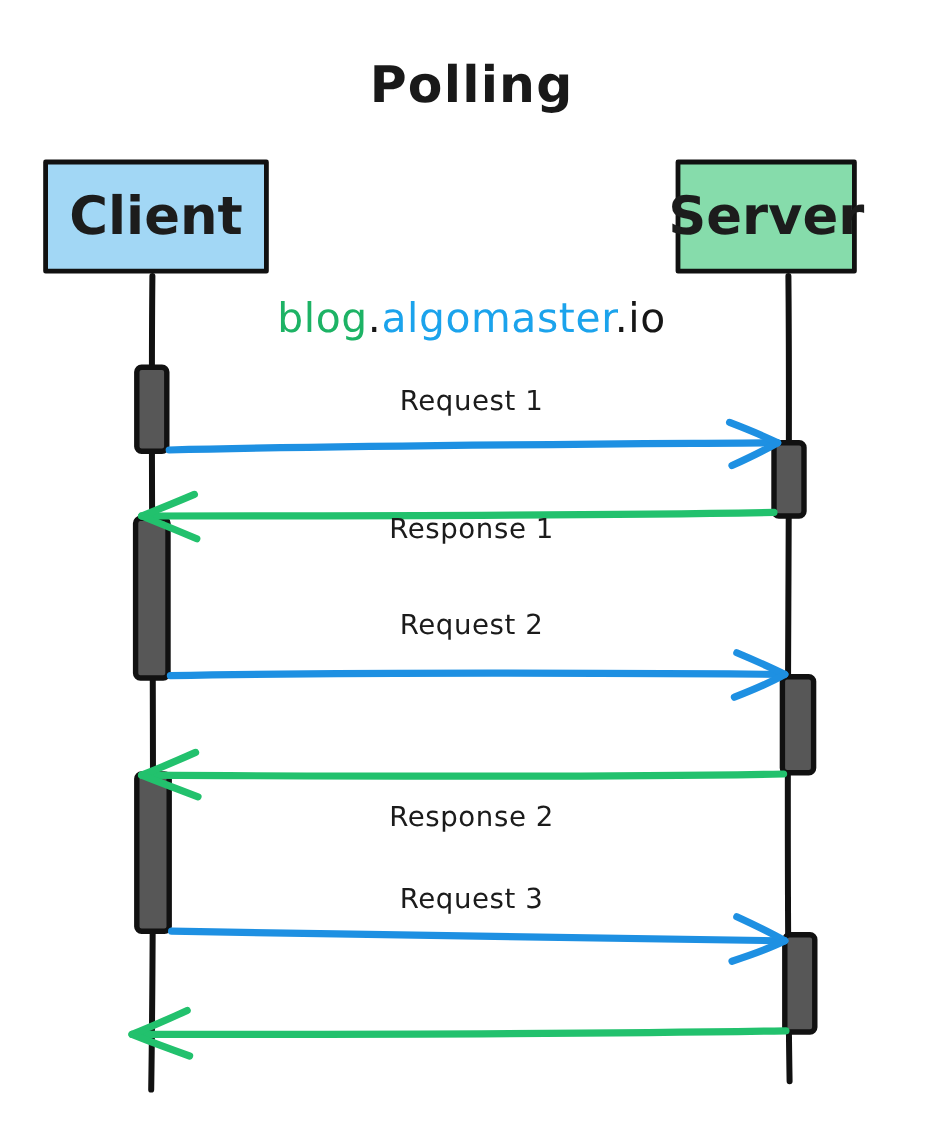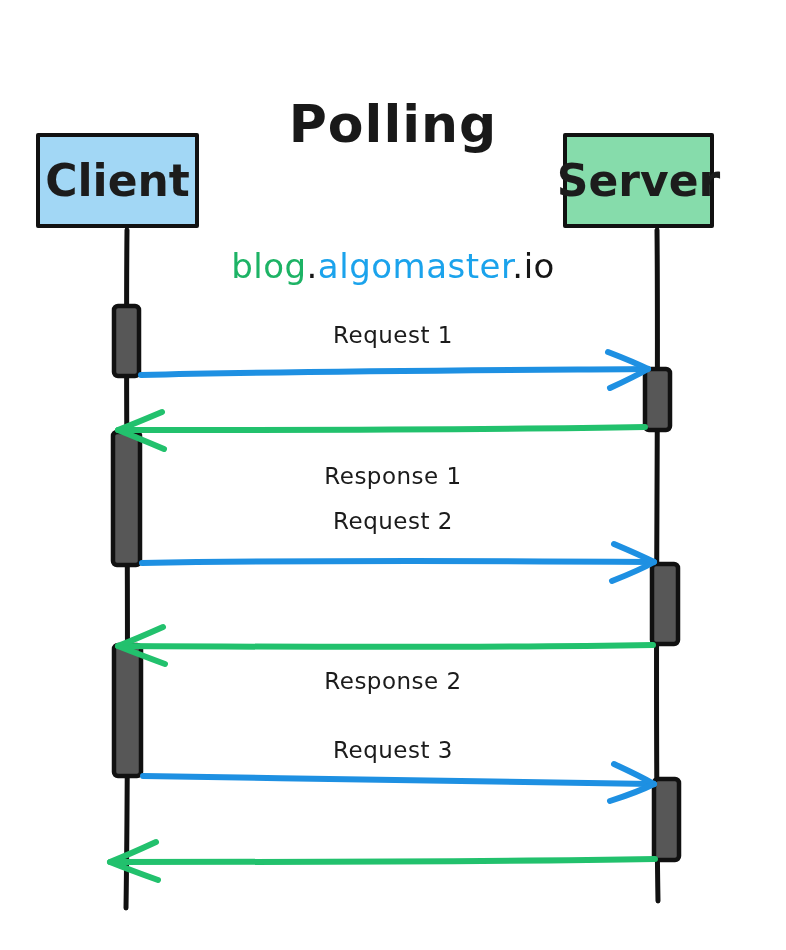--- a/index.html
+++ b/index.html
@@ -9,41 +9,40 @@
     height: 950px;
     background: #ffffff;
     overflow: hidden;
     font-family: "DejaVu Sans", "Liberation Sans", sans-serif;
     color: var(--text, #1a1a1a);
   }
   .title {
     position: absolute;
     top: 46px; left: 0; right: 0;
     text-align: center;
-    font-size: 52px;
+    font-size: 42px;
     font-weight: bold;
     letter-spacing: 1px;
     color: #191919;
-    margin-top: 48px;
   }
   .actor-box {
     position: absolute;
     top: 133px;
     height: 95px;
     border: 4px solid #111;
     border-radius: 2px;
     display: flex;
     align-items: center;
     justify-content: center;
     font-size: 44px;
     font-weight: 600;
     color: #1c1c1c;
     box-sizing: border-box;
   }
-  .actor-client { left: 36px;  width: 163px; background: var(--client_box, #a2d7f5); }
+  .actor-client { left: 36px;  width: 188px; background: var(--client_box, #a2d7f5); }
   .actor-server { left: 563px; width: 151px; background: var(--server_box, #86dcab); }
   .watermark {
     position: absolute;
     top: 246px; left: 0; right: 0;
     text-align: center;
     font-size: 34px;
     font-weight: normal;
     letter-spacing: 0.5px;
   }
   .wm-green { color: var(--watermark_green, #1db365); }
@@ -125,18 +124,18 @@
     </g>
 
     <g>
       <path class="msg-green" d="M 655 859 C 480 862 300 862 113 862"></path>
       <path class="msg-green" d="M 156 842 Q 130 854 110 862"></path>
       <path class="msg-green" d="M 158 880 Q 130 870 110 862"></path>
     </g>
   </svg>
 
   <div class="msg-label" style="top:322px">Request 1</div>
-  <div class="msg-label" style="top:463px">Response 1</div>
+  <div class="msg-label" style="top:428px">Response 1</div>
   <div class="msg-label" style="top:508px">Request 2</div>
   <div class="msg-label" style="top:668px">Response 2</div>
   <div class="msg-label" style="top:737px">Request 3</div>
 
 </div>
 
 </body></html>

